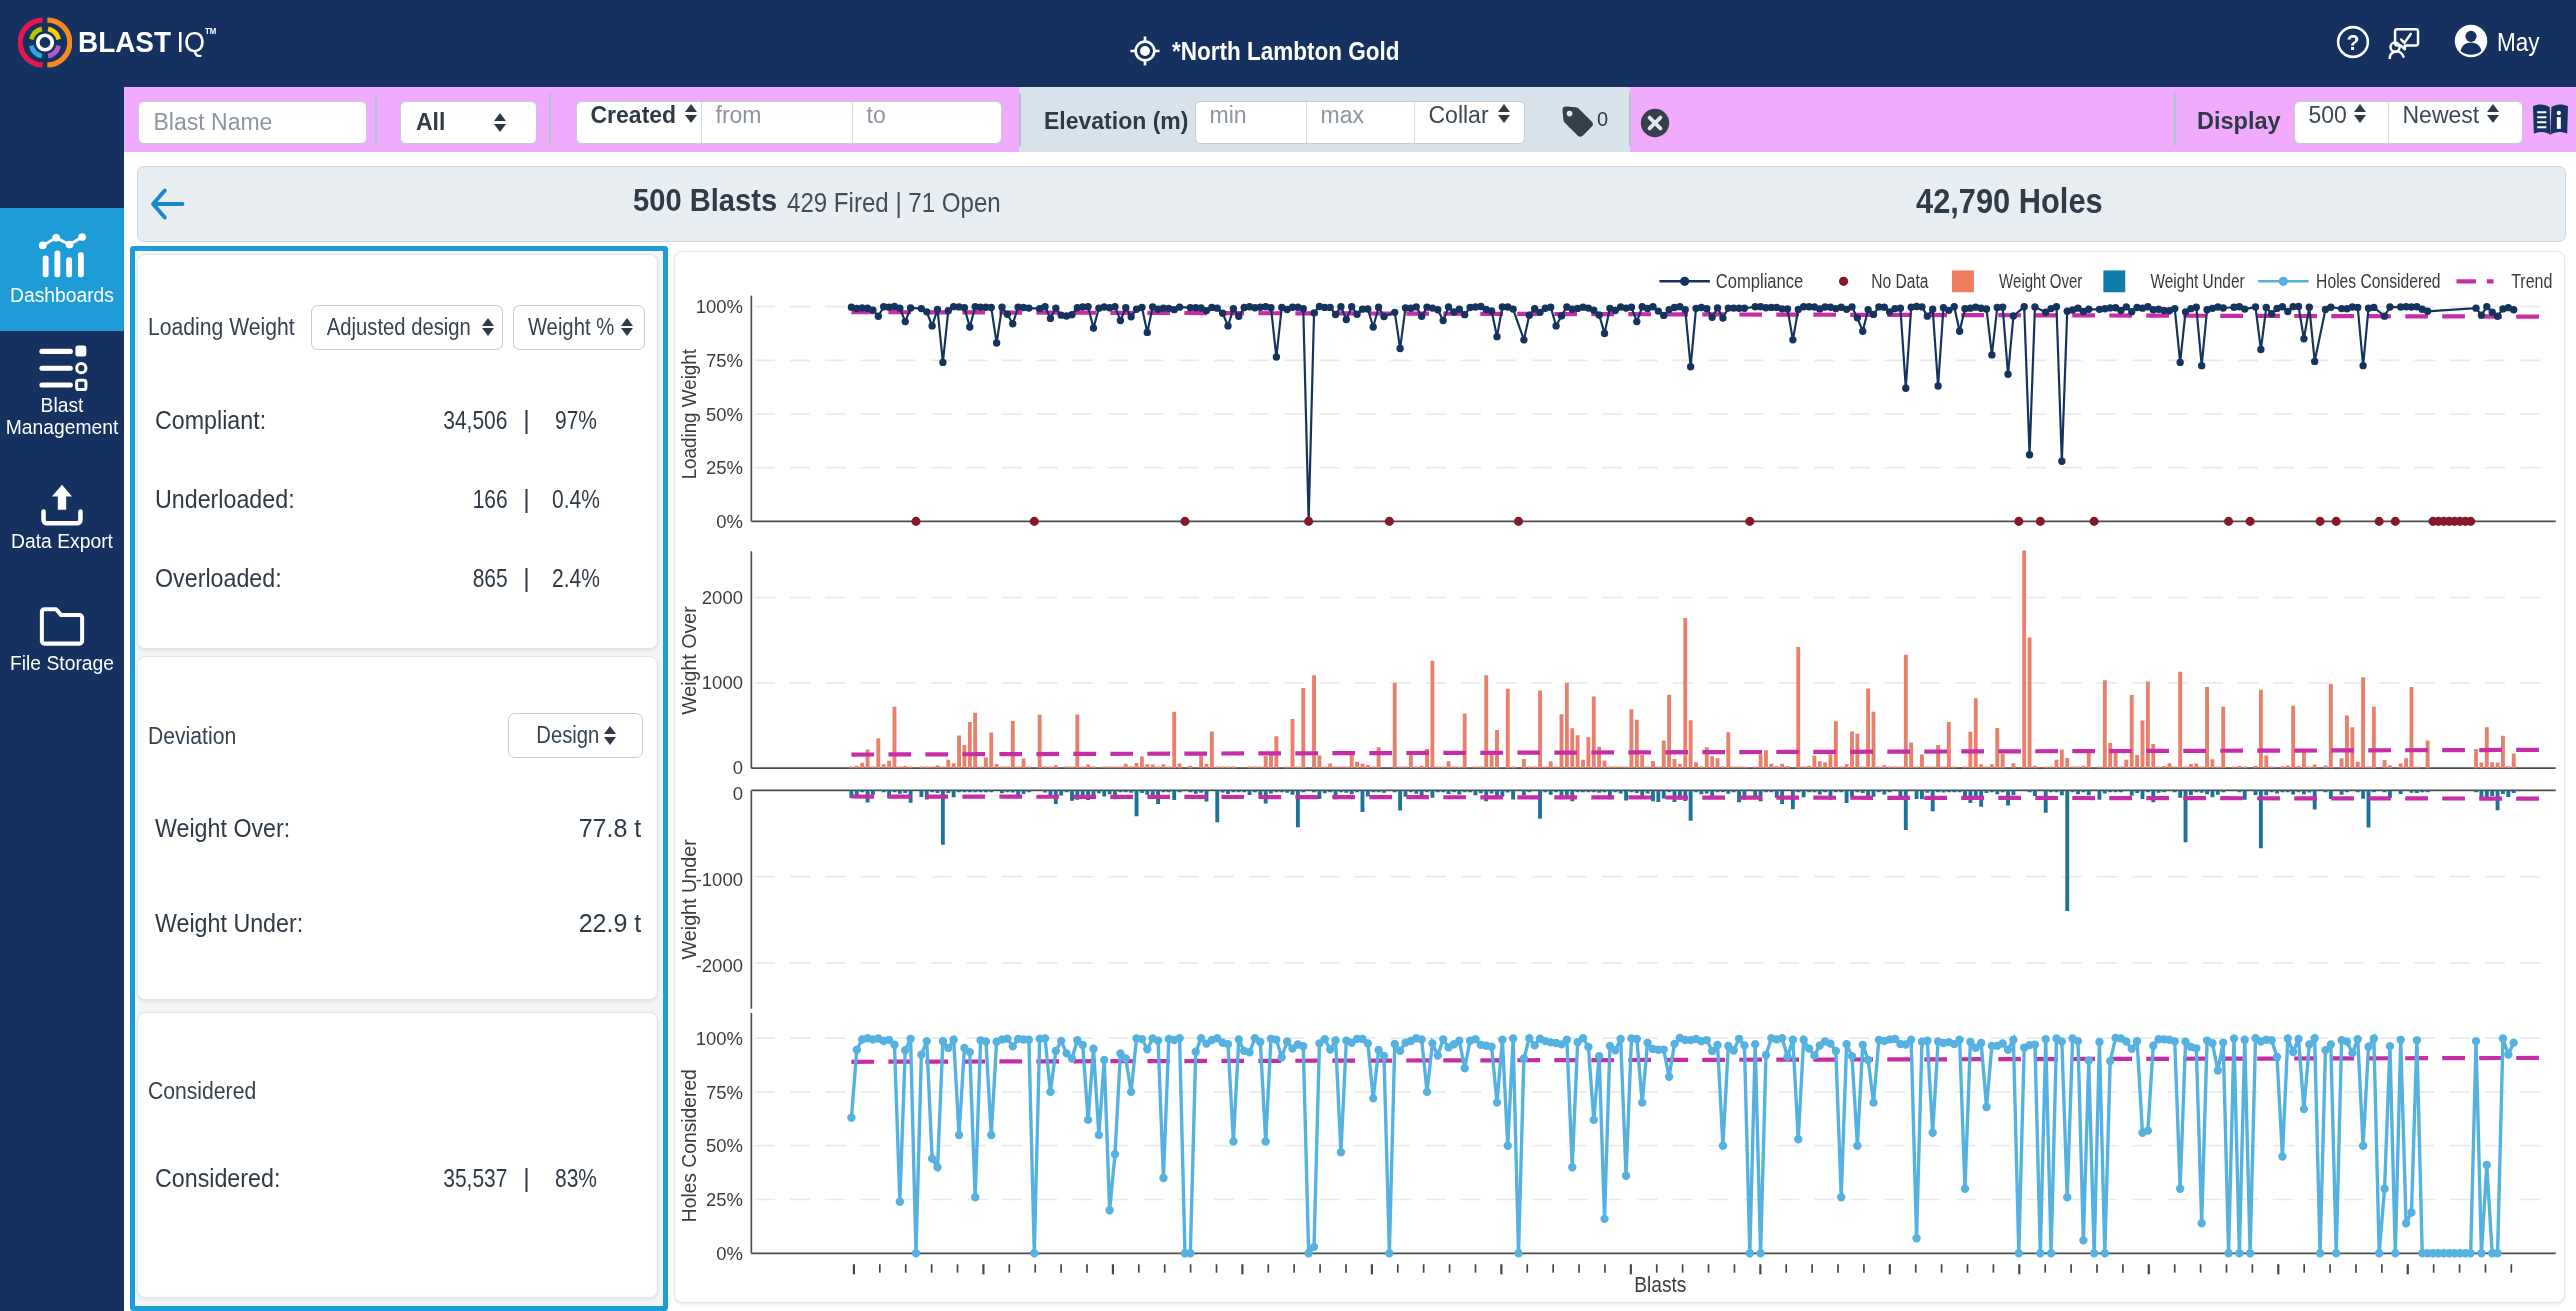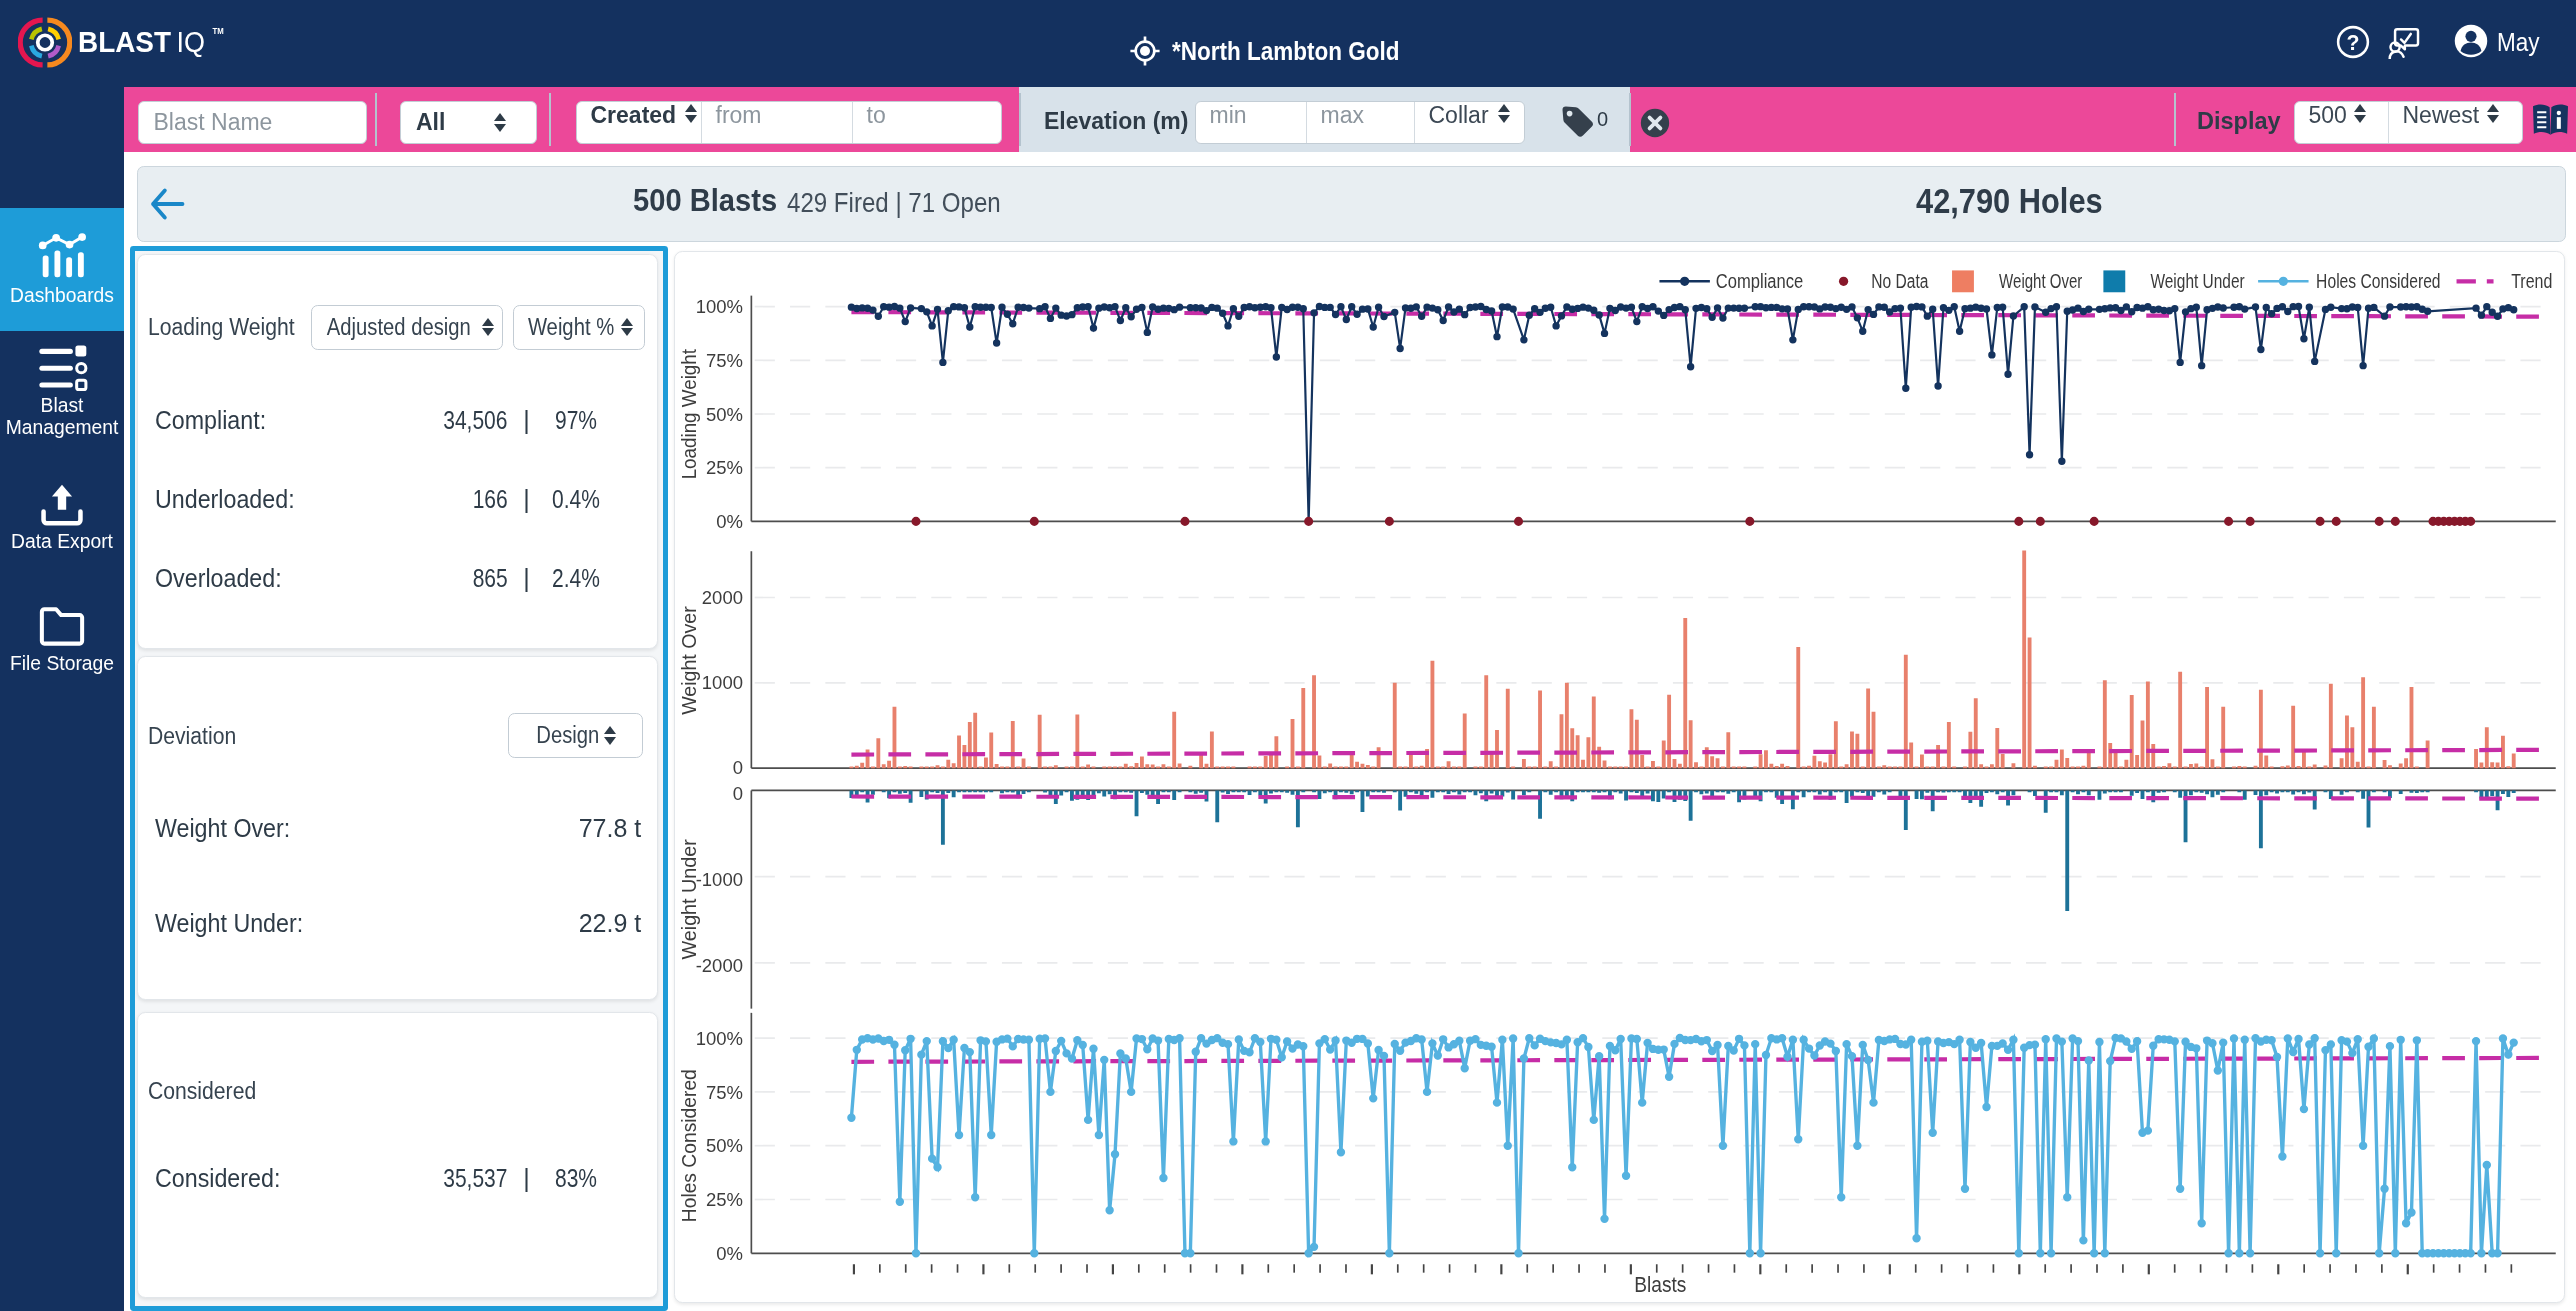--- a/index.html
+++ b/index.html
@@ -1,32 +1,32 @@
 <!DOCTYPE html>
 <html style="font-size:13.5px"><head><meta charset="utf-8"><title>BlastIQ</title><style>
 *{margin:0;padding:0;box-sizing:border-box}
 html,body{width:2576px;height:1311px;overflow:hidden;font-family:'Liberation Sans',sans-serif;background:#fff}
 .abs{position:absolute}
 
 .header{position:absolute;left:0;top:0;width:2576px;height:87px;background:#14315f}
 .logo-text{position:absolute;left:78px;top:25px;color:#fff;font-size:30px;font-weight:700;letter-spacing:0;transform:scaleX(.93);transform-origin:0 0;white-space:nowrap}
 .logo-text .iq{font-weight:400;letter-spacing:0;margin-left:5.9px;font-size:29px}
-.logo-text .tm{font-size:8.4px;vertical-align:17.7px;letter-spacing:0;margin-left:8px}
+.logo-text .tm{font-size:8.4px;vertical-align:17.7px;letter-spacing:0;margin-left:0}
 .projname{position:absolute;left:1172px;top:37px;color:#fff;font-size:25px;font-weight:700;transform:scaleX(.9);transform-origin:0 0}
 .mayname{position:absolute;left:2497px;top:28px;color:#fff;font-size:25px;transform:scaleX(.9);transform-origin:0 0}
 
 .sidebar{position:absolute;left:0;top:87px;width:124px;height:1224px;background:#14315f}
 .nav{position:absolute;left:0;width:124px;height:123px;color:#fff;text-align:center}
 .nav .lbl{position:absolute;top:77px;width:124px;font-size:19.3px;line-height:22px}
 .nav svg{position:absolute;left:50%;margin-left:-26px;top:23.5px}
 .nav.two .lbl{top:64px}
 .nav.two svg{top:11.8px}
 .nav.active{background:#1e9cd8}
 
-.fbar{position:absolute;left:124px;top:87px;width:2452px;height:65px;background:#ec4899}
+.fbar{position:absolute;left:124px;top:87px;width:2452px;height:65px;background:#f0abfc}
 .fdark{position:absolute;top:0;height:65px;background:#d8e2ea}
 .fsep{position:absolute;top:5.9px;height:53px;width:1.7px;background:#b4c3ce}
 .finput{position:absolute;top:14.3px;height:43px;background:#fff;border:1.7px solid #c3cdd5;border-radius:5.9px;font-size:23px;color:#8d969e;display:flex;align-items:center;padding-left:15px}
 .fsel{position:absolute;top:14.3px;height:43px;background:#fff;border:1.7px solid #c3cdd5;border-radius:5.9px;font-size:23px;font-weight:700;color:#2e3b47;display:flex;align-items:center;padding-left:15px}
 .flabel{position:absolute;top:21px;font-size:23.5px;font-weight:700;color:#2e3b47}
 .sarr{display:inline-block;width:15px;height:22px;position:relative}
 .sarr:before{content:'';position:absolute;left:0.8px;top:1.7px;border-left:6.7px solid transparent;border-right:6.7px solid transparent;border-bottom:8.4px solid #2e3b47}
 .sarr:after{content:'';position:absolute;left:0.8px;bottom:1.7px;border-left:6.7px solid transparent;border-right:6.7px solid transparent;border-top:8.4px solid #2e3b47}
 .grp{position:absolute;top:14.3px;height:43px;background:#fff;border:1.7px solid #c3cdd5;border-radius:5.9px;display:flex}
 .grp>div{display:flex;align-items:flex-start;padding-left:13.5px;font-size:23px;color:#8d969e}

